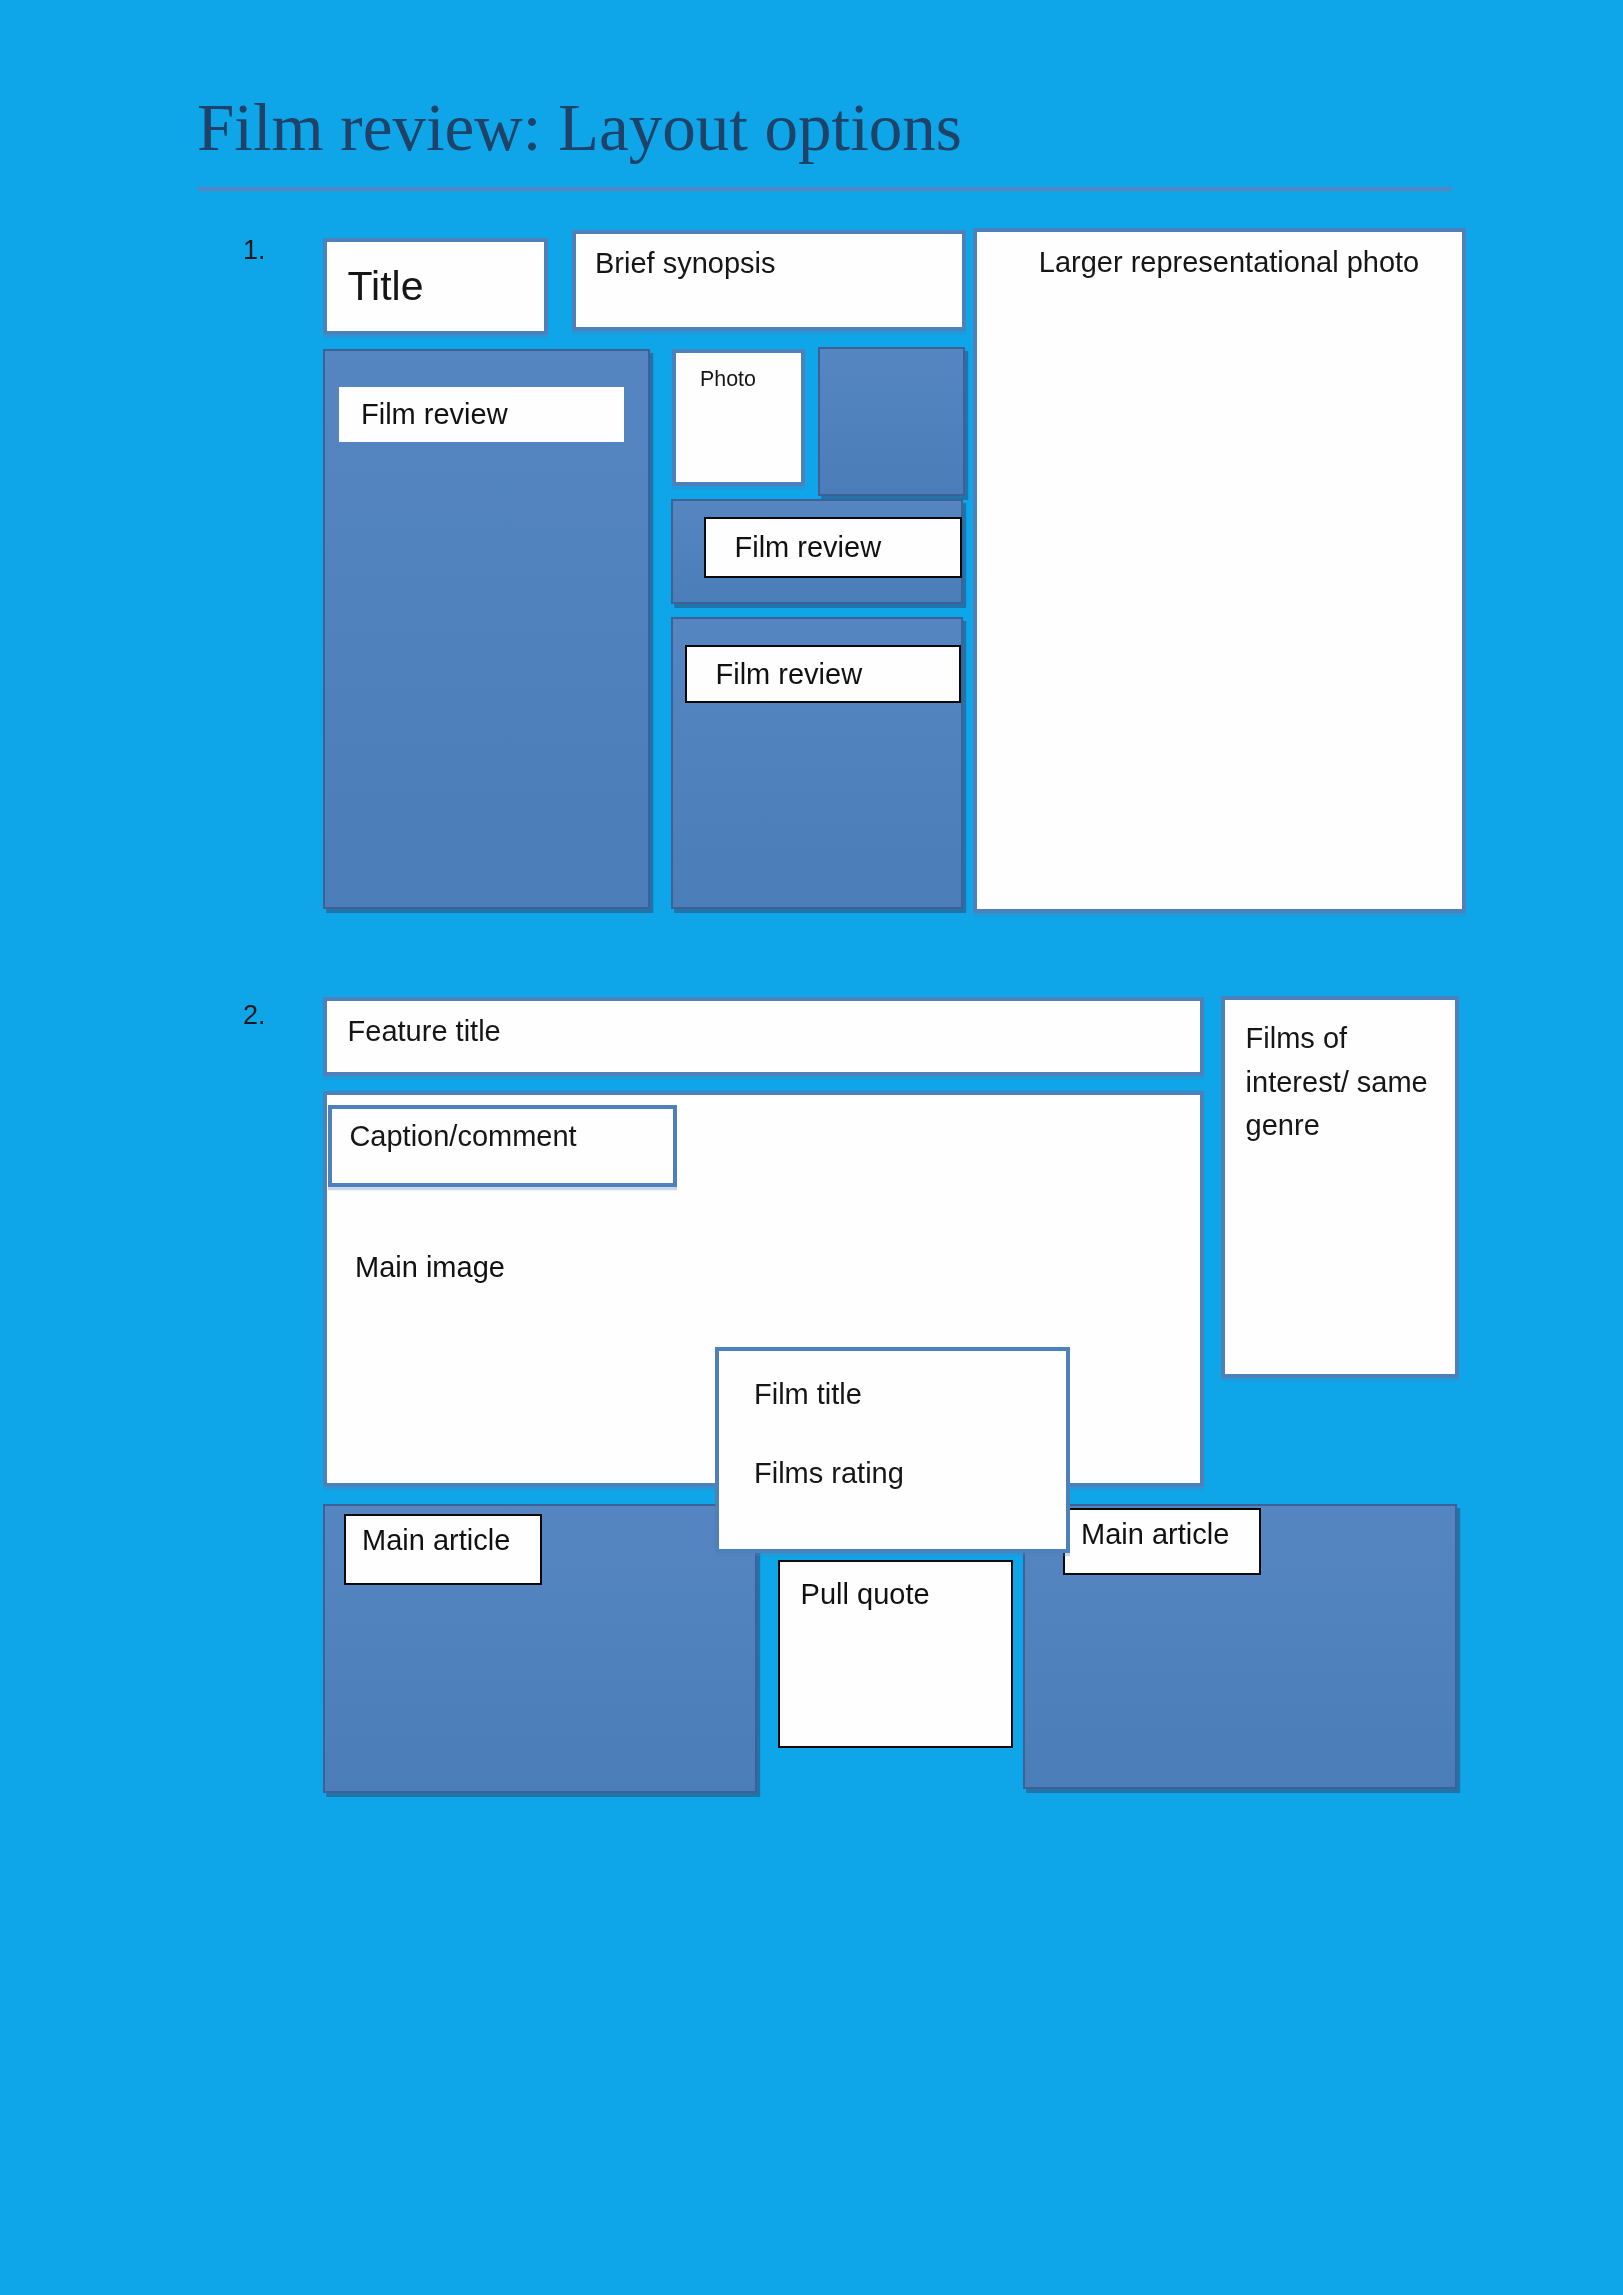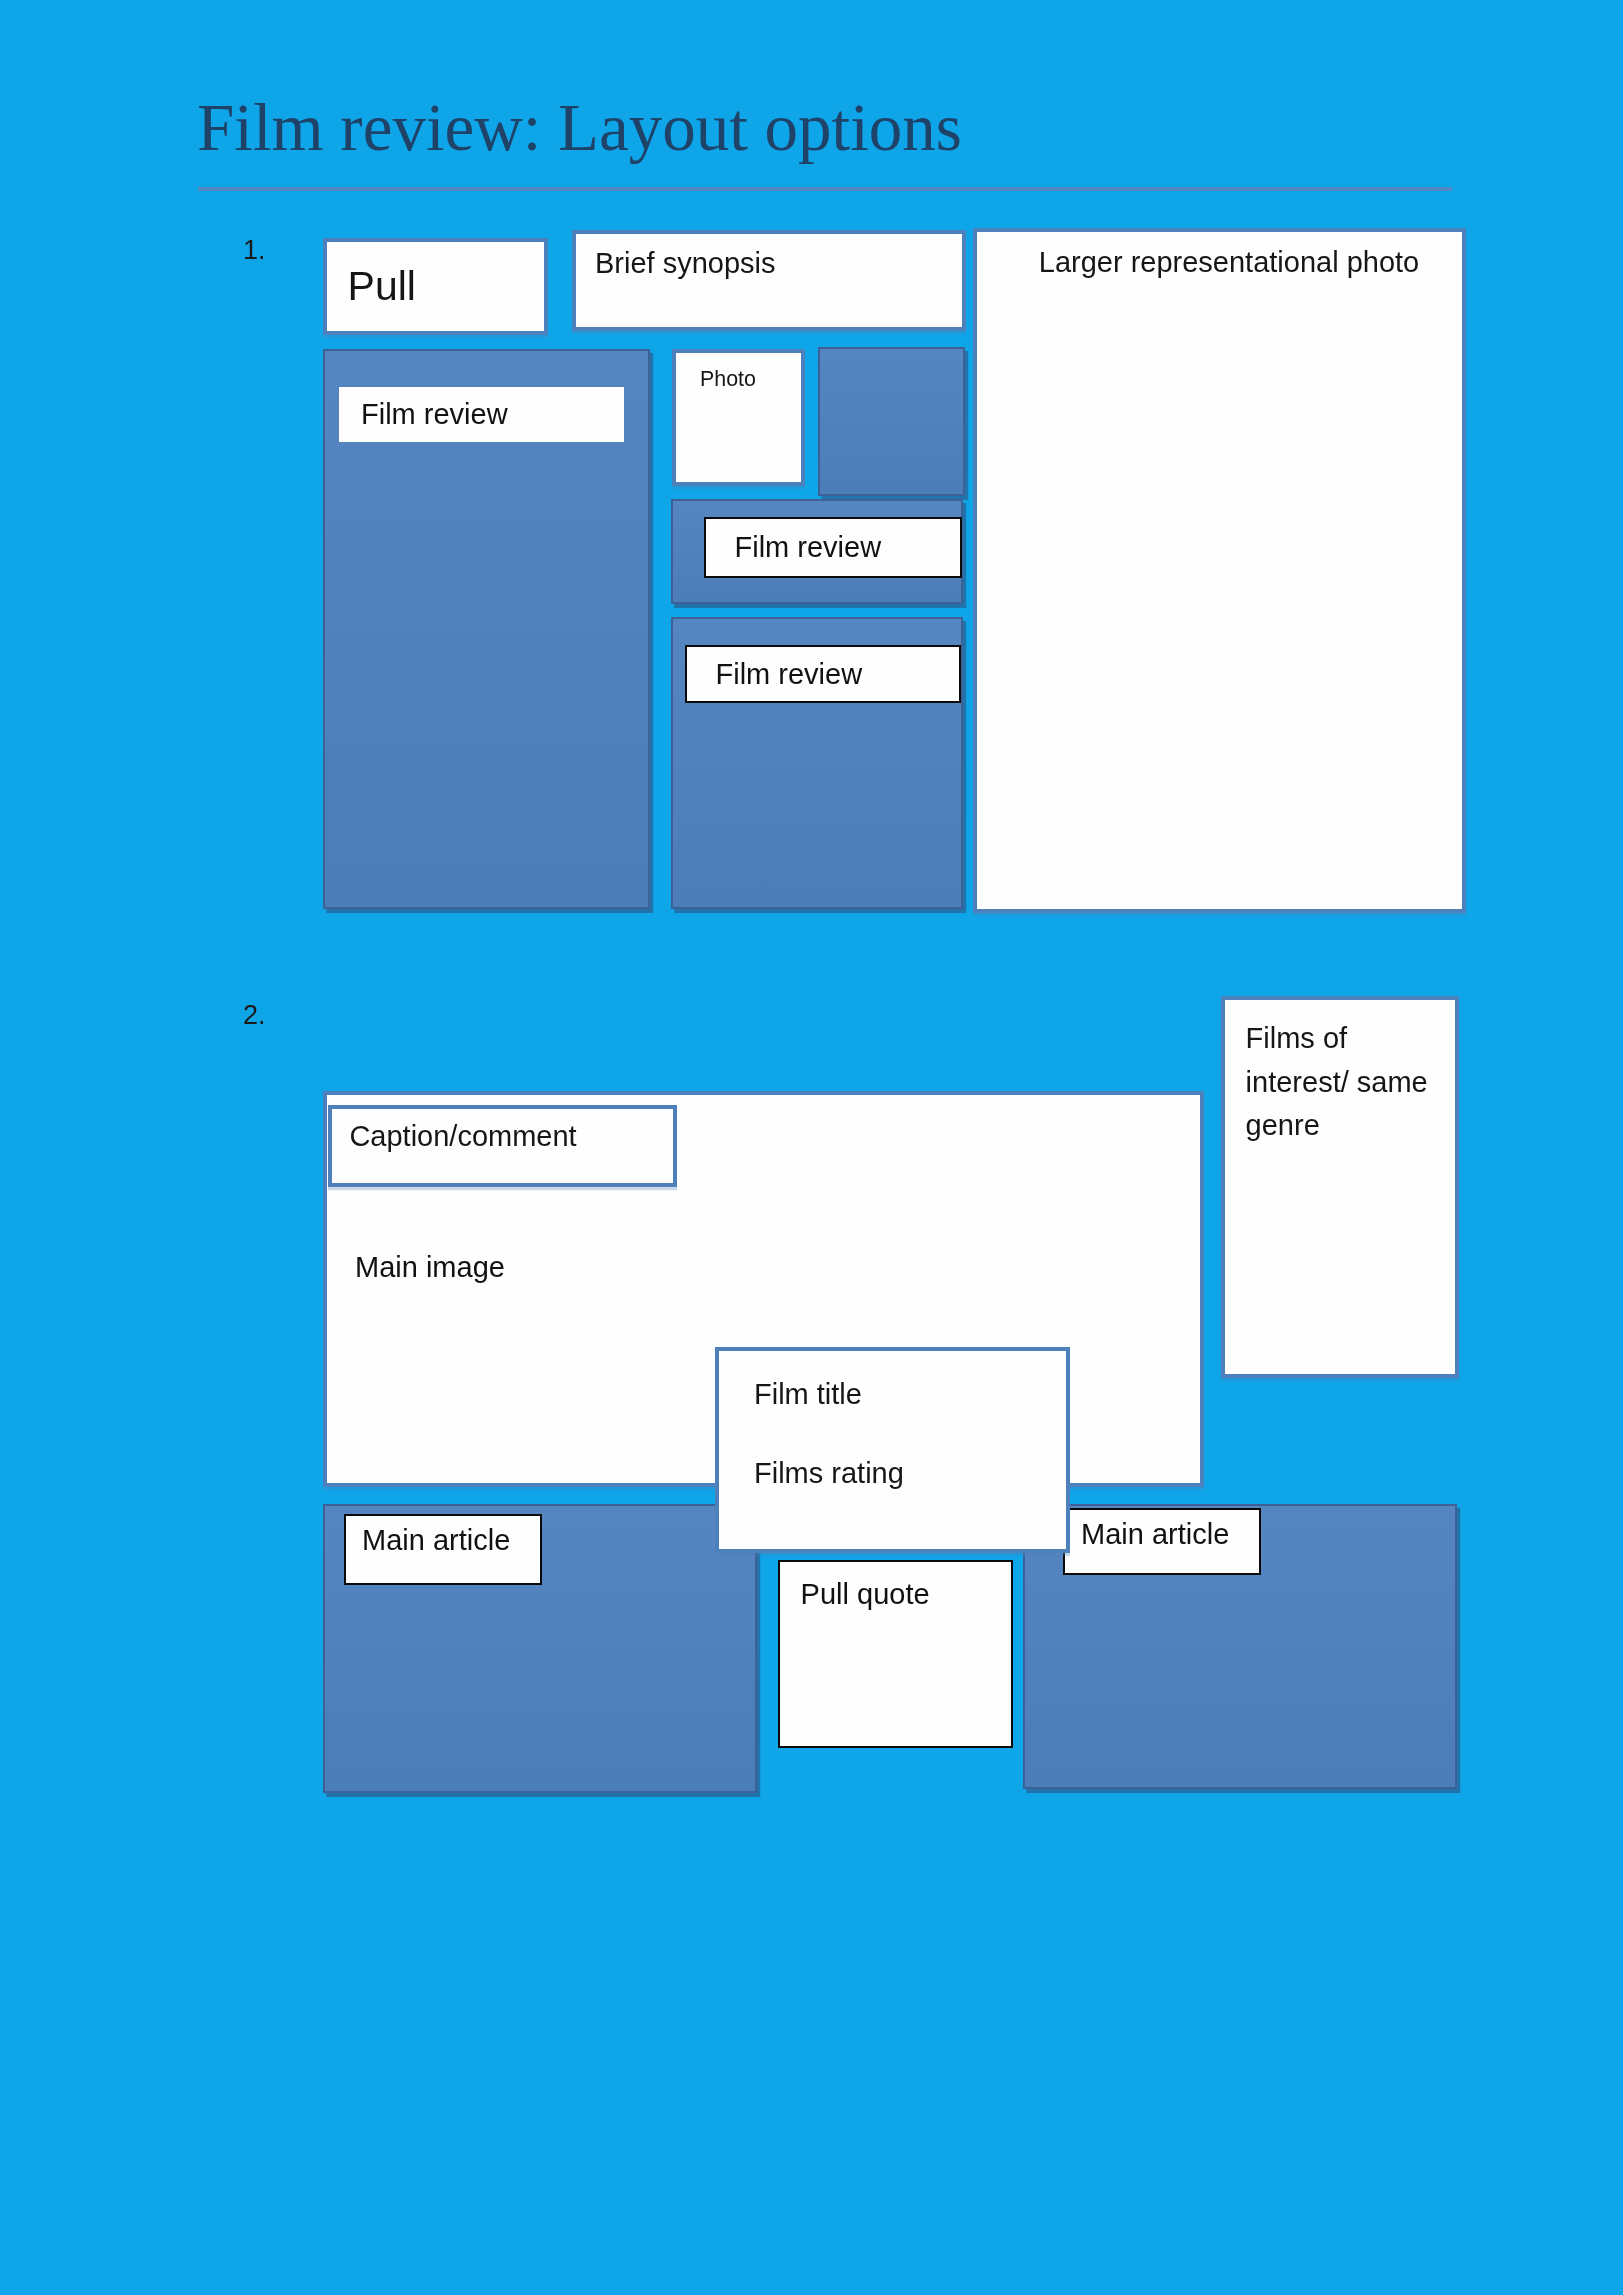--- a/index.html
+++ b/index.html
@@ -72,21 +72,21 @@
 <body>
 
 <div class="page">
 
   <h1 class="doc-title">Film review: Layout options</h1>
   <div class="title-rule"></div>
 
   <div class="list-num abs" style="left:243px;top:235px;">1.</div>
 
   <div class="wbox abs" style="left:323px;top:238px;width:225px;height:97px;padding:20.6px 0 0 20.6px;">
-    <span class="pad-label fs-title">Pull</span>
+    <span class="pad-label fs-title">Title</span>
   </div>
 
   <div class="wbox abs" style="left:572px;top:230px;width:394px;height:101px;padding:12.7px 0 0 19px;">
     <span class="pad-label">Brief synopsis</span>
   </div>
 
   <div class="wbox abs" style="left:973px;top:228px;width:493px;height:685px;padding:14.3px 0 0 19px;text-align:center;">
     <span class="pad-label">Larger representational photo</span>
   </div>
 
@@ -106,20 +106,23 @@
     <span>Film review</span>
   </div>
 
   <div class="bbox abs" style="left:671px;top:617px;width:292px;height:292px;"></div>
   <div class="blabel abs" style="left:685px;top:645px;width:276px;height:58px;padding-left:28.5px;z-index:3;">
     <span>Film review</span>
   </div>
 
   <div class="list-num abs" style="left:243px;top:1000px;">2.</div>
 
+  <div class="wbox abs" style="left:323px;top:997px;width:881px;height:79px;padding:14.3px 0 0 20.6px;">
+    <span class="pad-label">Feature title</span>
+  </div>
 
   <div class="wbox abs lh" style="left:1221px;top:996px;width:238px;height:382px;padding:17.4px 14.3px 0 20.6px;">
     <span class="pad-label">Films of interest/ same genre</span>
   </div>
 
   <div class="wbox abs" style="left:323px;top:1091px;width:881px;height:396px;"></div>
 
   <div class="wbox abs" style="left:328px;top:1105px;width:349px;height:82px;padding:11px 0 0 17.4px;z-index:2;">
     <span class="pad-label">Caption/comment</span>
   </div>

